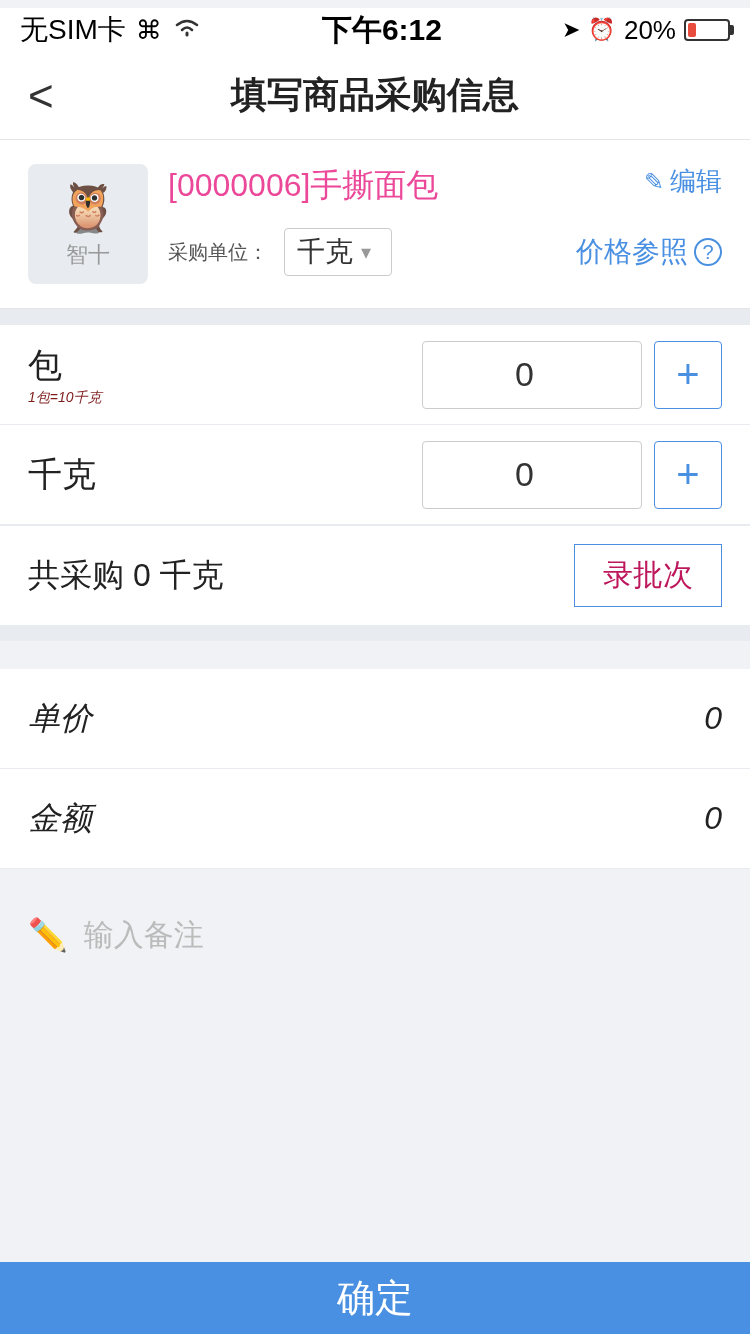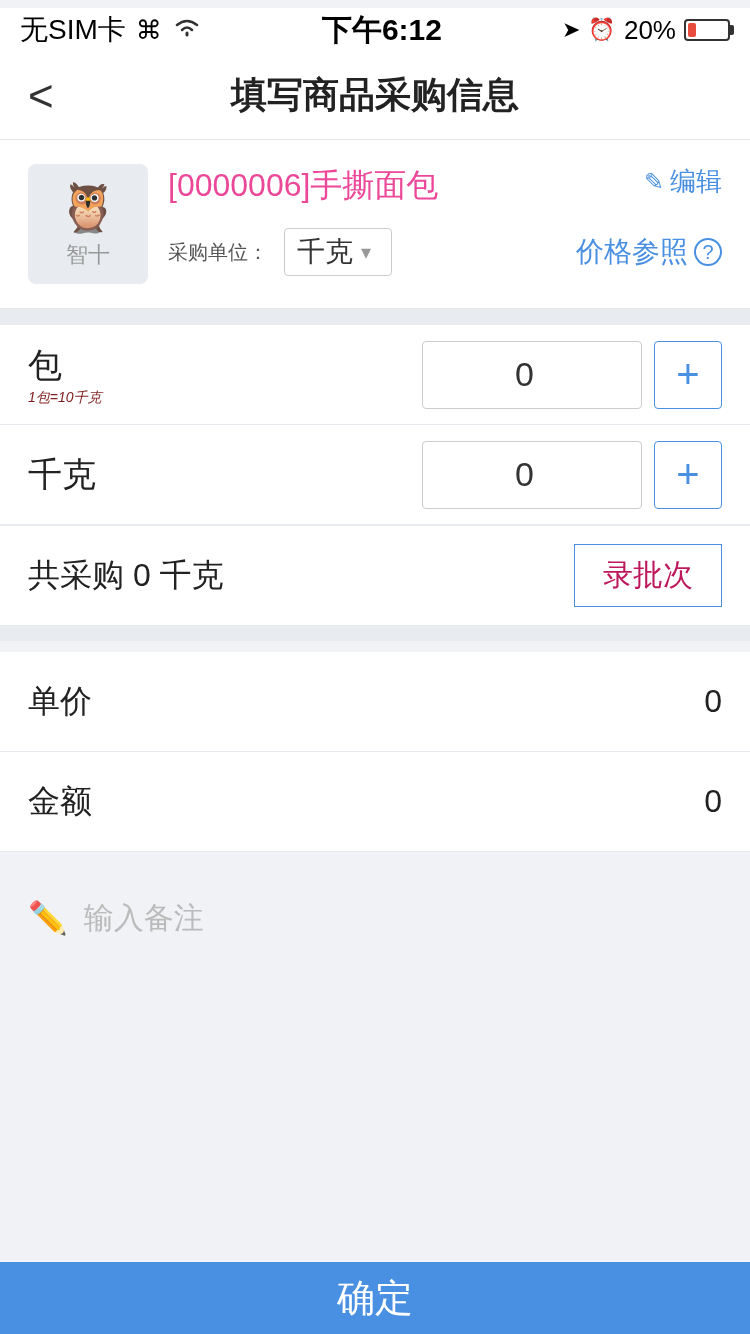--- a/index.html
+++ b/index.html
@@ -226,21 +226,22 @@
       padding: 10px 28px;
       font-size: 30px;
       color: #be185d;
       background: #fff;
       cursor: pointer;
     }
 
     
     .price-section {
       background: #fff;
-      margin-top: 11px;
+      margin-top: 28px;
+      font-style: italic;
     }
     .price-row {
       display: flex;
       align-items: center;
       justify-content: space-between;
       padding: 0 28px;
       height: 100px;
       border-bottom: 1px solid #e8ecf0;
     }
     .price-label {

